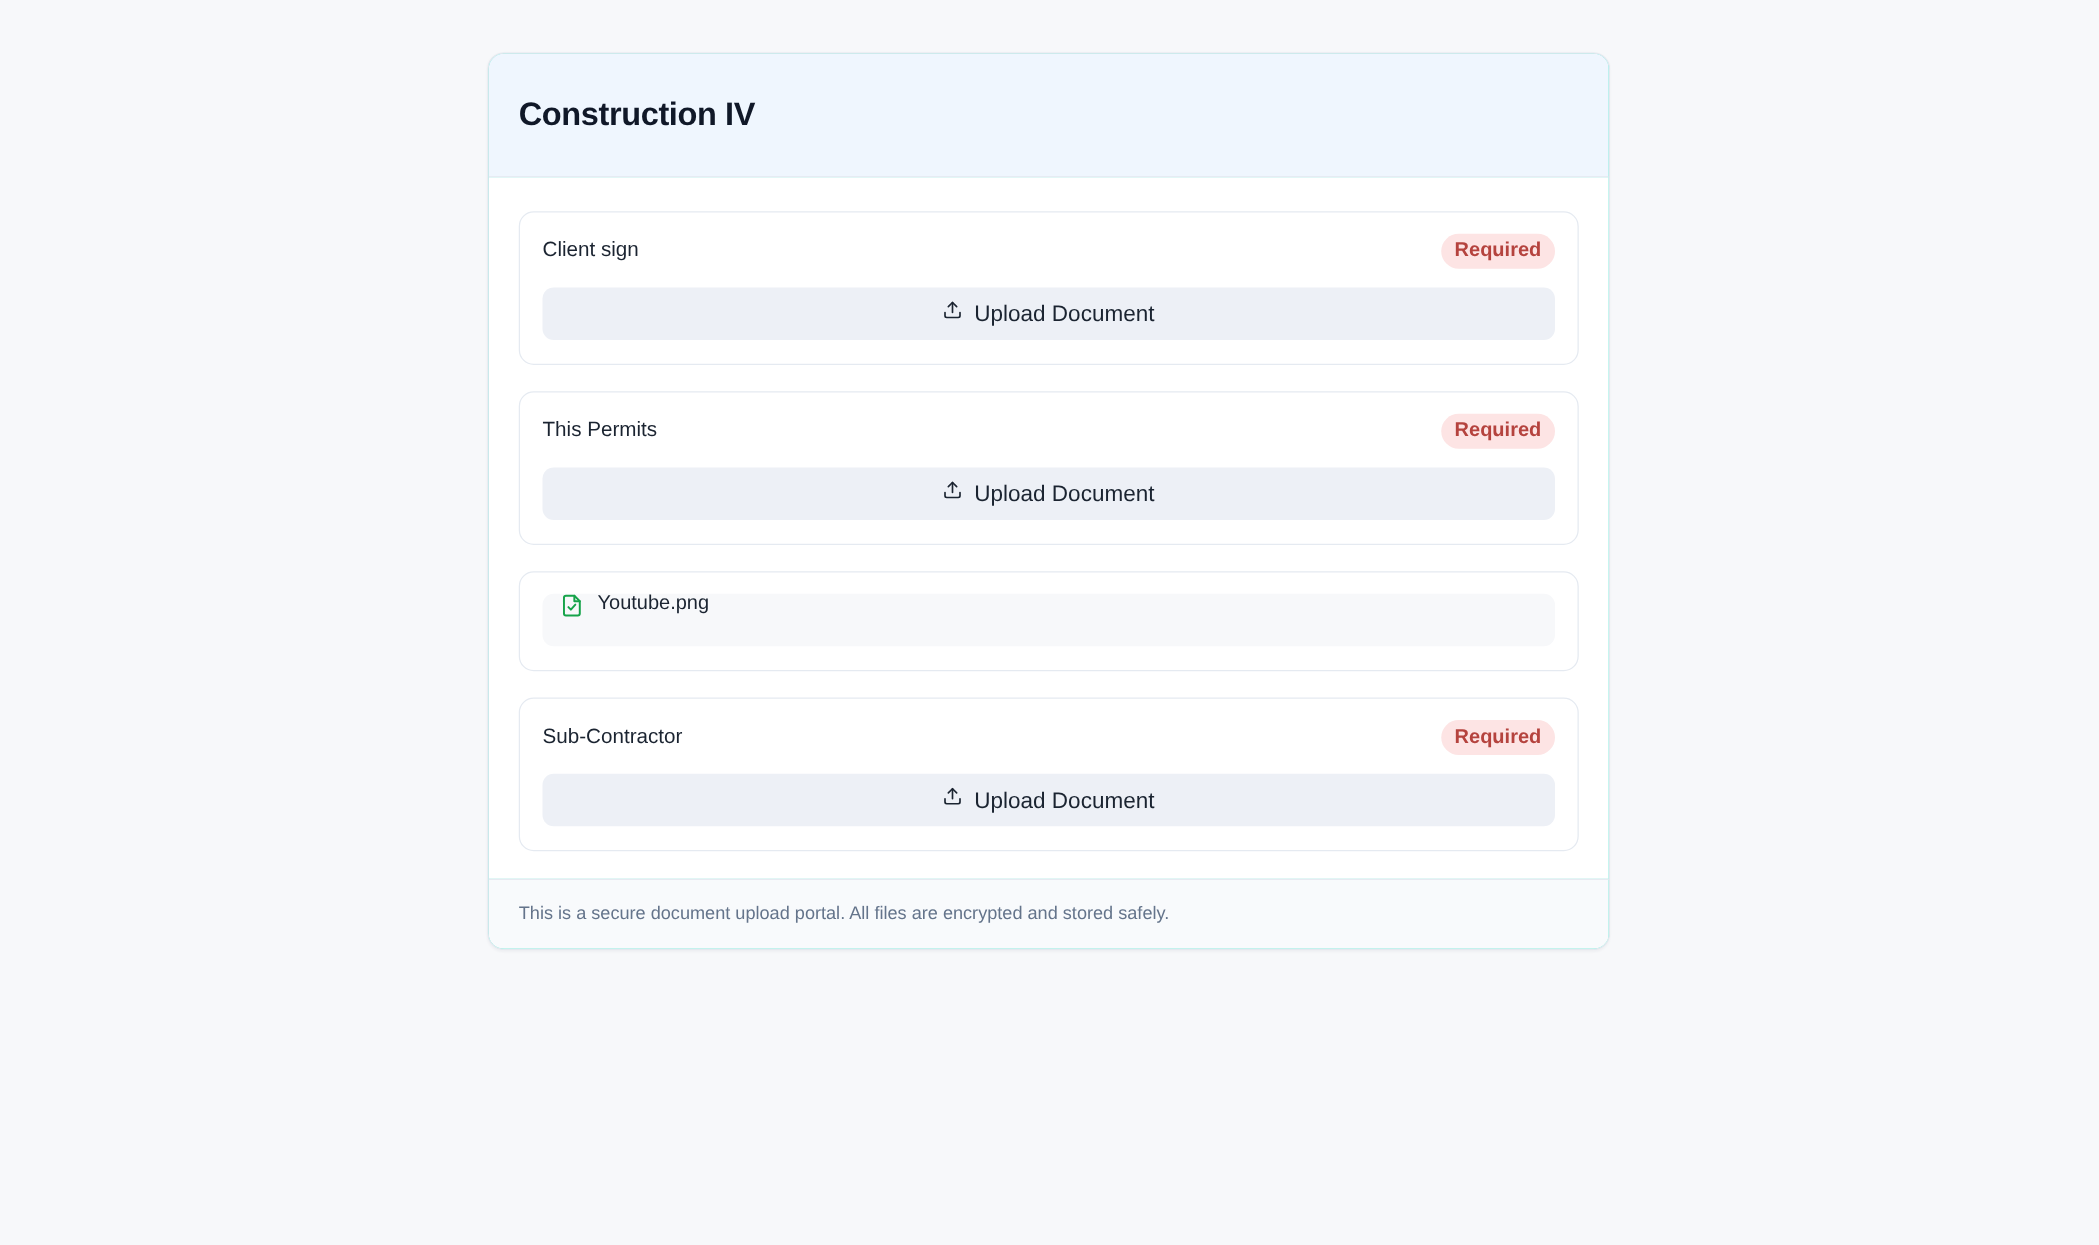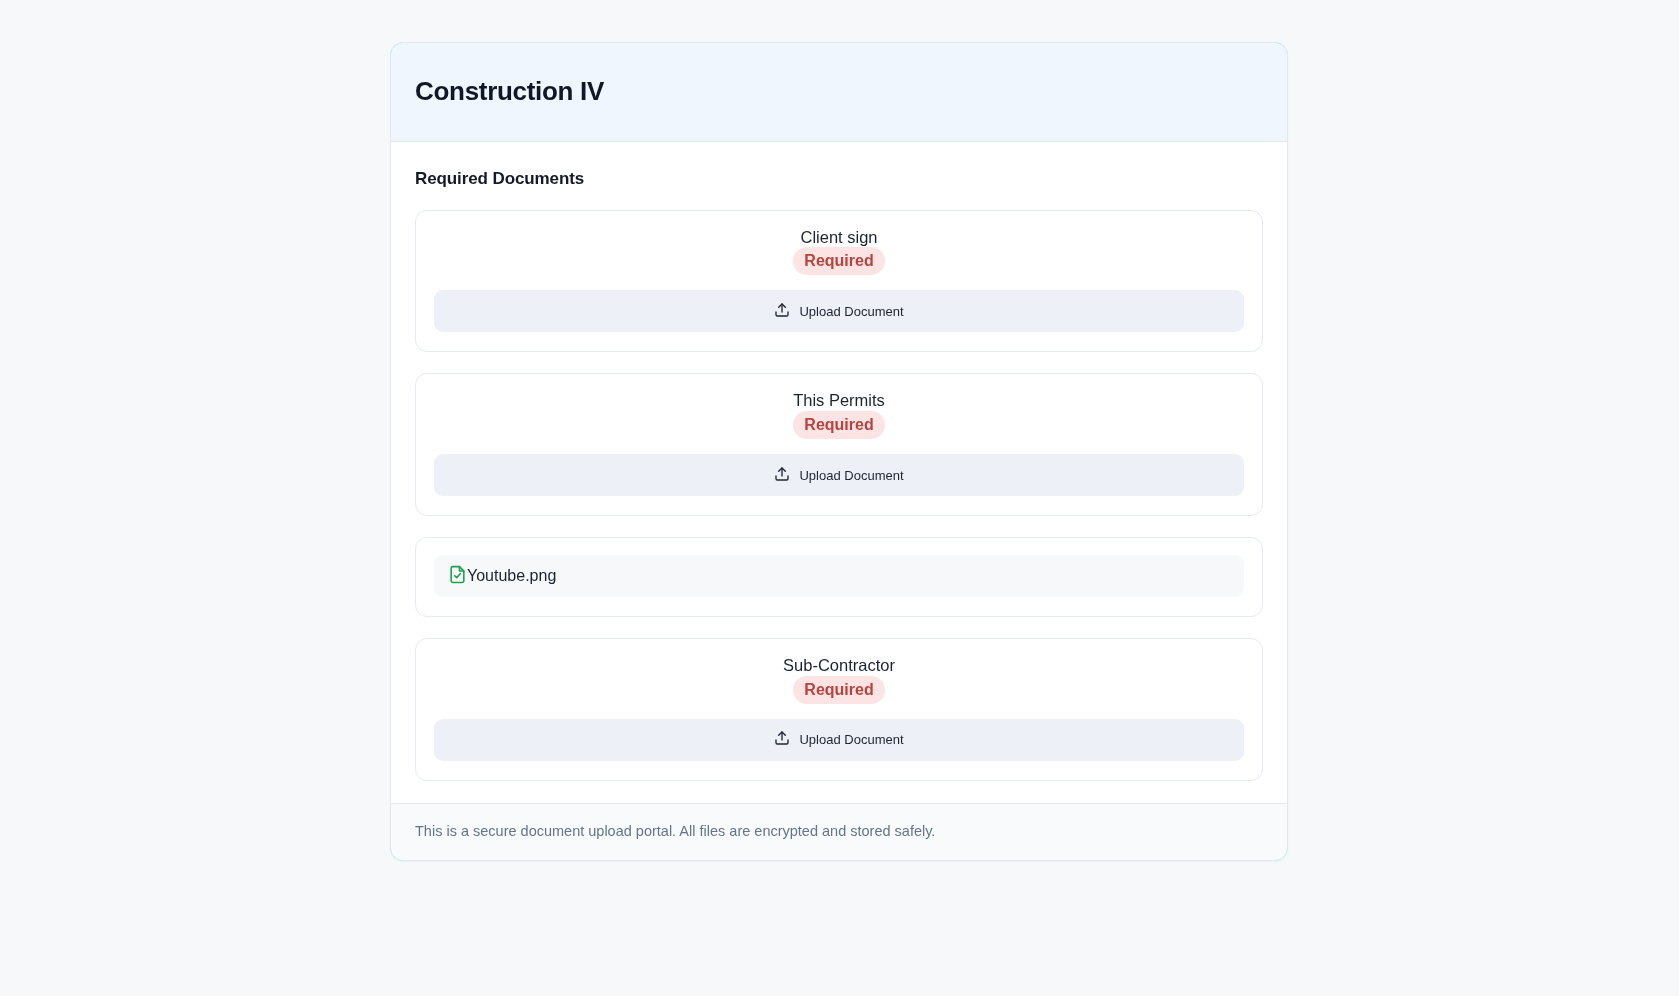--- a/index.html
+++ b/index.html
@@ -68,21 +68,20 @@
     border-radius: 12px;
     background: #FFFFFF;
     padding: 17px 18px 19px 18px;
   }
 
   .doc-card-top {
     display: flex;
     align-items: center;
     justify-content: space-between;
     margin-bottom: 15px;
-    flex-direction: column;
   }
 
   .doc-name {
     font-size: 16.5px;
     color: #1B2431;
     line-height: 1.2;
   }
 
   
   .badge {
@@ -106,33 +105,34 @@
     height: 42px;
     background: #EDF0F6;
     border: none;
     border-radius: 9px;
     display: flex;
     align-items: center;
     justify-content: center;
     gap: 9px;
     cursor: pointer;
     font-family: "Liberation Sans", sans-serif;
-    font-size: 13px;
+    font-size: 18px;
     color: #1B2431;
   }
   .upload-label { line-height: 1; }
 
   
   .file-row {
     width: 100%;
     height: 42px;
     background: #F7F8FA;
     border-radius: 9px;
     display: flex;
-    align-items: center;
+    align-items: flex-start;
+    gap: 11px;
     padding: 0 14px;
     cursor: pointer;
   }
   .file-name {
     font-size: 16px;
     color: #1B2431;
     line-height: 1;
   }
 
   
@@ -154,21 +154,20 @@
 <div class="page">
 
   <div class="portal">
 
     <div class="portal-header">
       <div class="portal-title">Construction IV</div>
     </div>
 
     <div class="portal-body">
 
-      <div class="section-heading">Required Documents</div>
 
       <div class="doc-list">
 
         <div class="doc-card">
           <div class="doc-card-top">
             <div class="doc-name">Client sign</div>
             <div class="badge badge-required">
               <span>Required</span>
             </div>
           </div>

